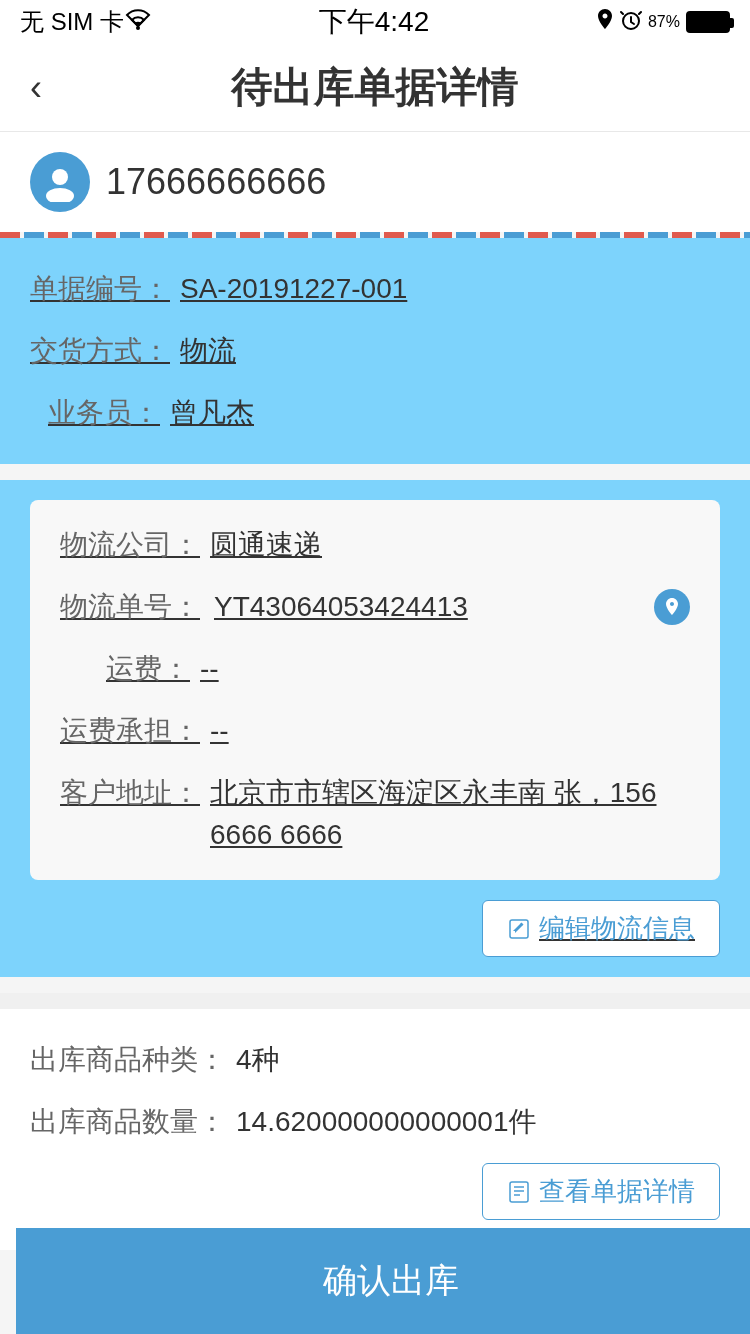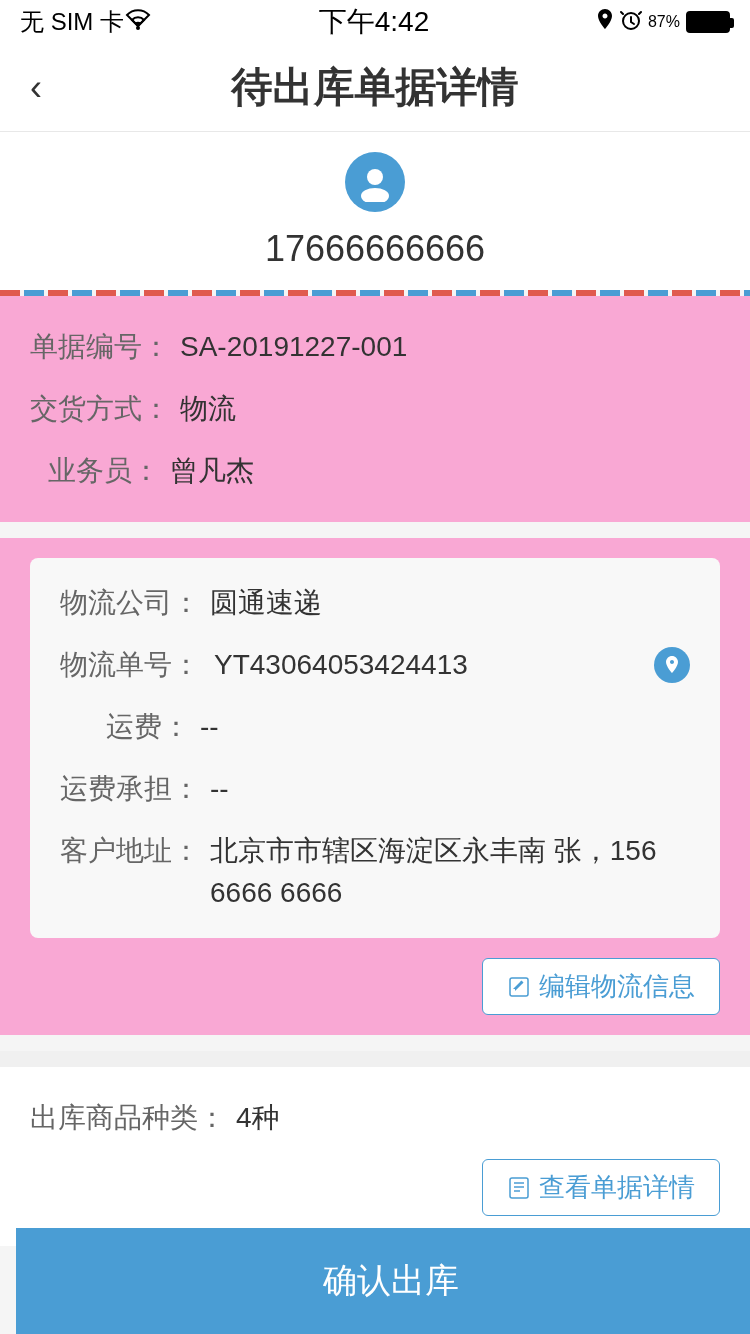--- a/index.html
+++ b/index.html
@@ -85,21 +85,20 @@
     }
 
     
     .customer-header {
       background: #fff;
       padding: 20px 30px;
       display: flex;
       align-items: center;
       gap: 16px;
       border-bottom: none;
-      flex-direction: column;
     }
     .customer-avatar {
       width: 60px;
       height: 60px;
       background: #4a9dd4;
       border-radius: 50%;
       display: flex;
       align-items: center;
       justify-content: center;
       flex-shrink: 0;
@@ -122,23 +121,24 @@
         90deg,
         #e05a4e 0px, #e05a4e 20px,
         transparent 20px, transparent 24px,
         #4a9dd4 24px, #4a9dd4 44px,
         transparent 44px, transparent 48px
       );
     }
 
     
     .section {
-      background: #f9a8d4;
+      background: #7dd3fc;
       margin-bottom: 16px;
       padding: 30px;
+      text-decoration: underline;
     }
 
     .info-row {
       display: flex;
       align-items: flex-start;
       margin-bottom: 20px;
     }
     .info-row:last-child {
       margin-bottom: 0;
     }
@@ -359,20 +359,24 @@
     </div>
   </div>
 
   <div class="gray-divider"></div>
 
   <div class="goods-section">
     <div class="info-row">
       <span class="info-label" style="min-width:170px;">出库商品种类：</span>
       <span class="info-value">4种</span>
     </div>
+    <div class="info-row">
+      <span class="info-label" style="min-width:170px;">出库商品数量：</span>
+      <span class="info-value">14.620000000000001件</span>
+    </div>
 
     <div class="view-detail-btn">
       <button class="btn-outline">
         <svg width="24" height="24" viewBox="0 0 24 24" fill="none">
           <rect x="3" y="2" width="18" height="20" rx="2" stroke="#4a9dd4" stroke-width="1.5" fill="none"></rect>
           <line x1="7" y1="7" x2="17" y2="7" stroke="#4a9dd4" stroke-width="1.5"></line>
           <line x1="7" y1="11" x2="17" y2="11" stroke="#4a9dd4" stroke-width="1.5"></line>
           <line x1="7" y1="15" x2="13" y2="15" stroke="#4a9dd4" stroke-width="1.5"></line>
         </svg>
         <span>查看单据详情</span>

